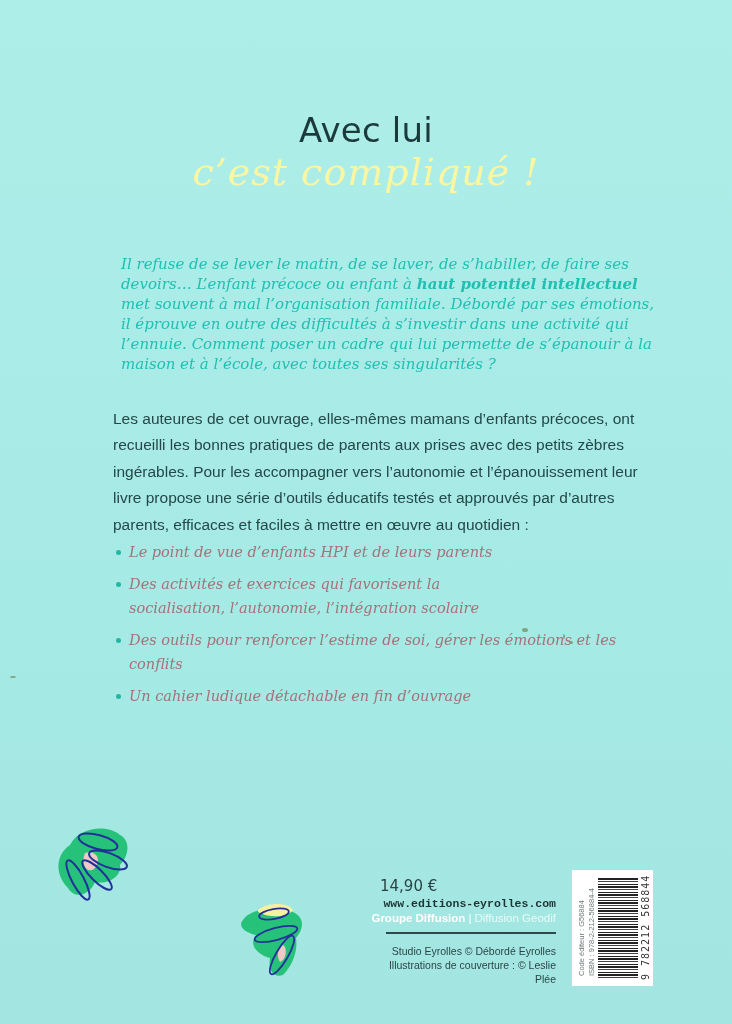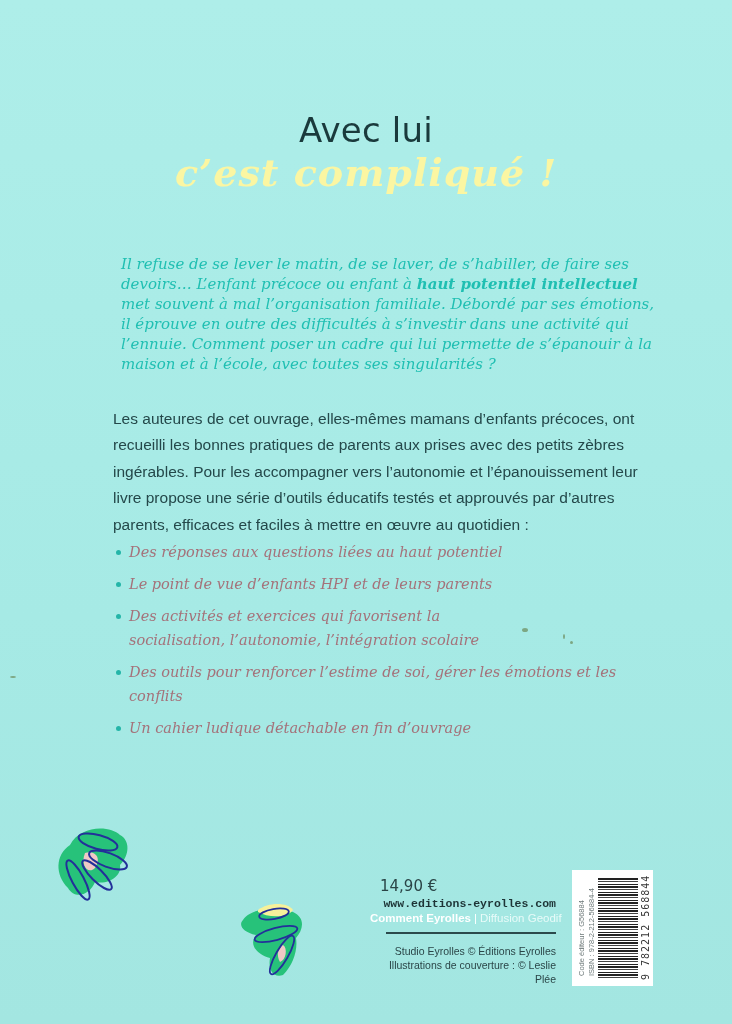--- a/index.html
+++ b/index.html
@@ -32,21 +32,21 @@
       letter-spacing: 0.2px;
     }
     .title-line2 {
       position: absolute;
       top: 150px;
       left: 0;
       width: 732px;
       text-align: center;
       font-family: "DejaVu Serif", serif;
       font-style: italic;
-      font-weight: bold;
+      font-weight: normal;
       font-size: 38px;
       color: #fbf6a2;
       letter-spacing: 1px;
     }
     .intro {
       position: absolute;
       top: 254px;
       left: 113px;
       width: 545px;
       font-family: "DejaVu Serif", serif;
@@ -204,24 +204,20 @@
 
   <div class="intro">
     <span>Il refuse de se lever le matin, de se laver, de s’habiller, de faire ses devoirs… L’enfant précoce ou enfant à </span><em>haut potentiel intellectuel</em><span> met souvent à mal l’organisation familiale. Débordé par ses émotions, il éprouve en outre des difficultés à s’investir dans une activité qui l’ennuie. Comment poser un cadre qui lui permette de s’épanouir à la maison et à l’école, avec toutes ses singularités ?</span>
   </div>
 
   <div class="body-text">Les auteures de cet ouvrage, elles-mêmes mamans d’enfants précoces, ont recueilli les bonnes pratiques de parents aux prises avec des petits zèbres ingérables. Pour les accompagner vers l’autonomie et l’épanouissement leur livre propose une série d’outils éducatifs testés et approuvés par d’autres parents, efficaces et faciles à mettre en œuvre au quotidien :</div>
 
   <ul class="bullets">
     <li class="bullet">
       <span class="bullet-dot"></span>
-      <span>Des réponses aux questions liées au haut potentiel</span>
-    </li>
-    <li class="bullet">
-      <span class="bullet-dot"></span>
       <span>Le point de vue d’enfants HPI et de leurs parents</span>
     </li>
     <li class="bullet" style="width:420px;">
       <span class="bullet-dot"></span>
       <span>Des activités et exercices qui favorisent la socialisation, l’autonomie, l’intégration scolaire</span>
     </li>
     <li class="bullet">
       <span class="bullet-dot"></span>
       <span>Des outils pour renforcer l’estime de soi, gérer les émotions et les conflits</span>
     </li>
@@ -250,25 +246,25 @@
     <path d="M20 10 C 30 2, 50 2, 55 10 C 50 18, 30 18, 20 12 Z" fill="#f7f19a"></path>
     <path d="M45 45 C 50 48, 48 60, 42 62 C 38 55, 40 48, 45 45 Z" fill="#f0c9c6"></path>
     <ellipse cx="36" cy="14" rx="15" ry="5" transform="rotate(-10 36 14)" fill="none" stroke="#23309a" stroke-width="1.8"></ellipse>
     <ellipse cx="38" cy="34" rx="22" ry="6" transform="rotate(-15 38 34)" fill="none" stroke="#23309a" stroke-width="1.8"></ellipse>
     <ellipse cx="44" cy="55" rx="22" ry="6" transform="rotate(-60 44 55)" fill="none" stroke="#23309a" stroke-width="1.8"></ellipse>
   </svg>
 
   <div class="price">14,90 €</div>
   <div class="website">www.editions-eyrolles.com</div>
   <div class="publisher">
-    <span class="grp">Comment Eyrolles</span><span class="sep">|</span><span class="diff">Diffusion Geodif</span>
+    <span class="grp">Groupe Diffusion</span><span class="sep">|</span><span class="diff">Diffusion Geodif</span>
   </div>
   <div class="divider"></div>
   <div class="credits">
-    <div>Studio Eyrolles © Éditions Eyrolles</div>
+    <div>Studio Eyrolles © Débordé Eyrolles</div>
     <div>Illustrations de couverture : © Leslie Plée</div>
   </div>
 
   <div class="barcode-box">
     <div class="barcode-text" style="left:5px;top:106px;">Code éditeur : G56884</div>
     <div class="barcode-text" style="left:15px;top:106px;">ISBN : 978-2-212-56884-4</div>
     <div class="barcode-bars"></div>
     <div class="barcode-digits" style="left:68px;top:110px;">9 782212 568844</div>
   </div>
 

